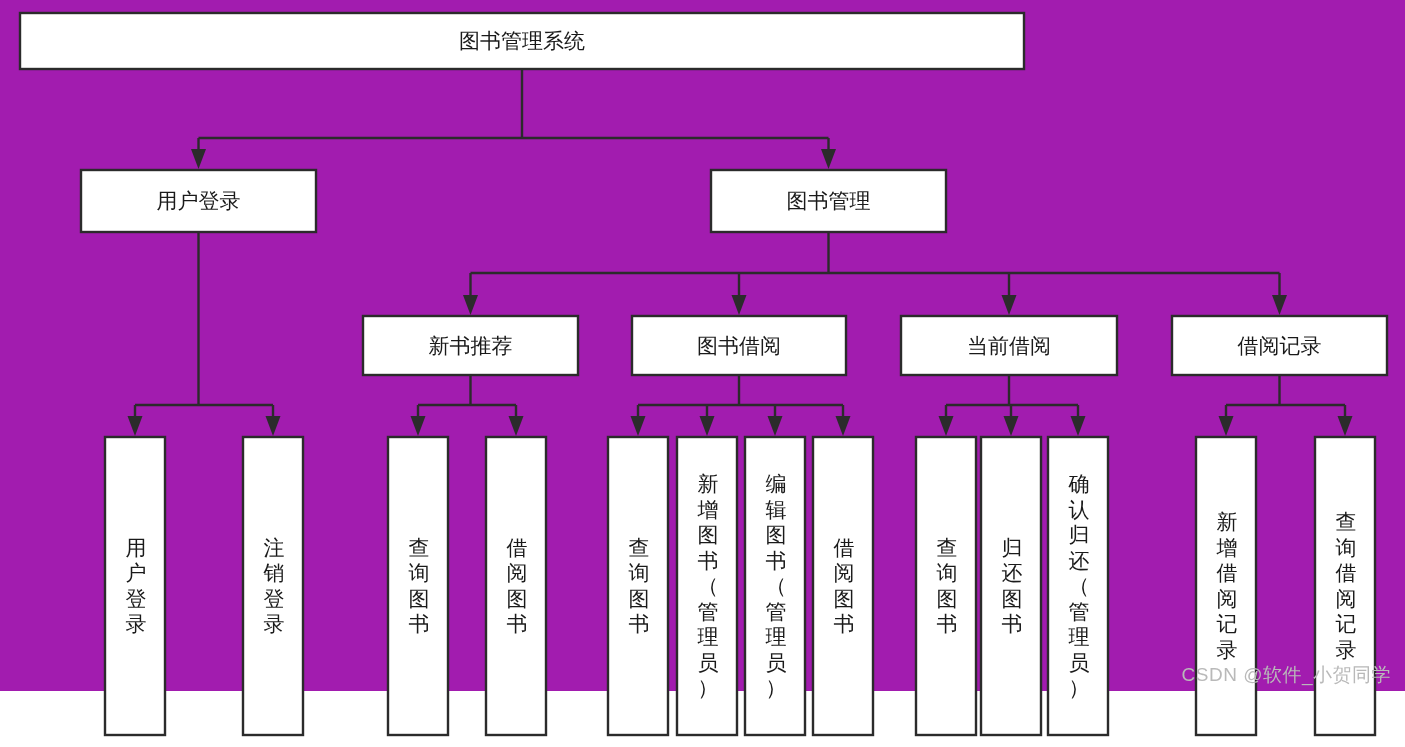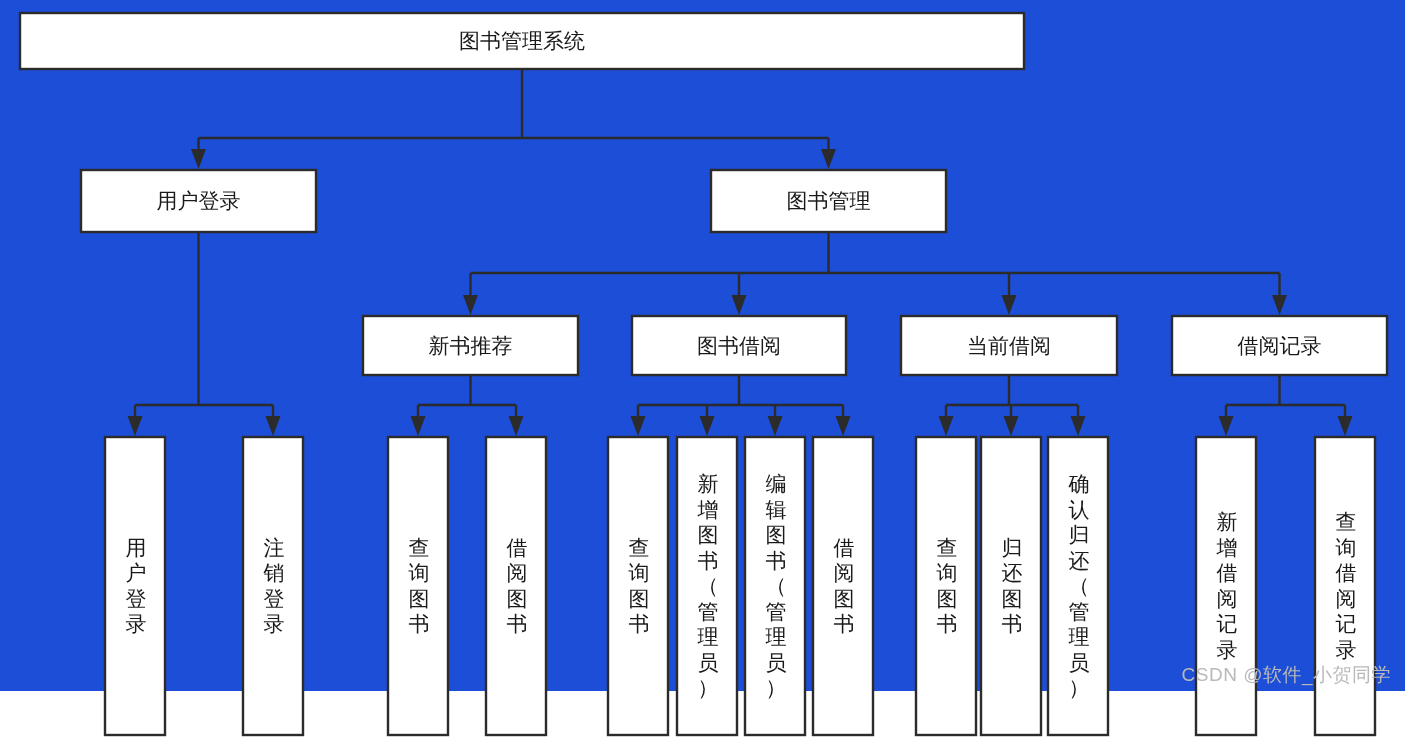--- a/index.html
+++ b/index.html
@@ -10,21 +10,21 @@
   body {
     width: 1405px;
     height: 747px;
     font-family: "DejaVu Sans", "Liberation Sans", sans-serif;
     overflow: hidden;
   }
   #diagram-root {
     position: relative;
     width: 1405px;
     height: 691px;
-    background: #1d4ed8;
+    background: #a21caf;
   }
   svg#flow {
     position: absolute;
     left: 0;
     top: 0;
     width: 1405px;
     height: 747px;
   }
   .node-box {
     fill: #ffffff;

